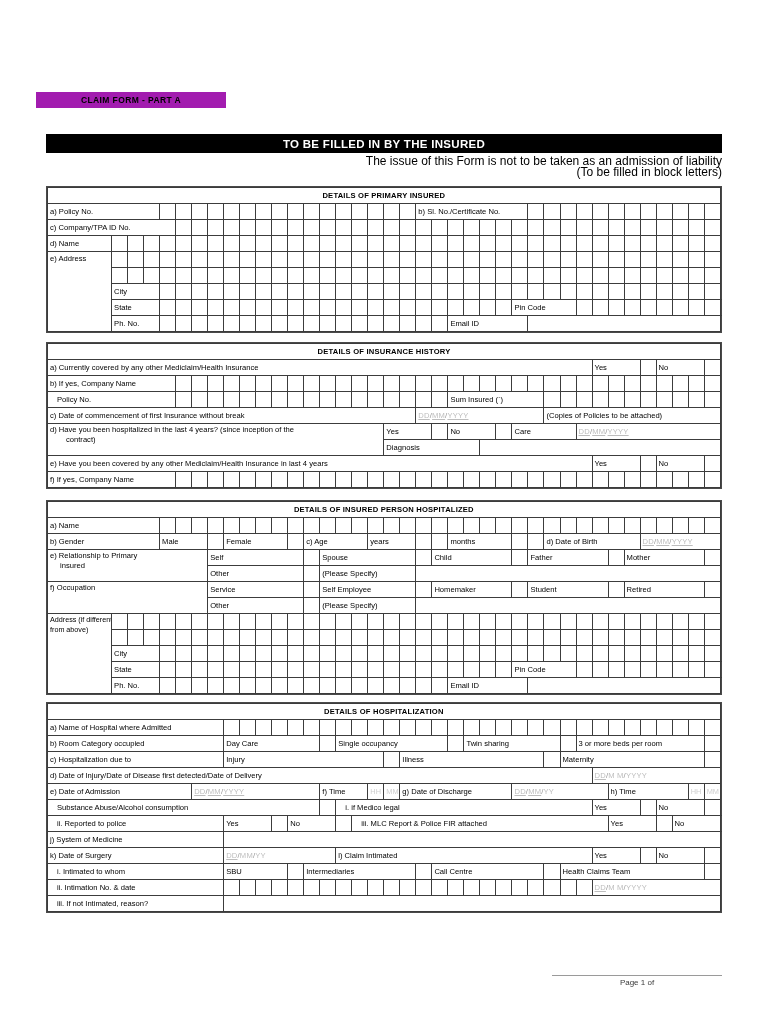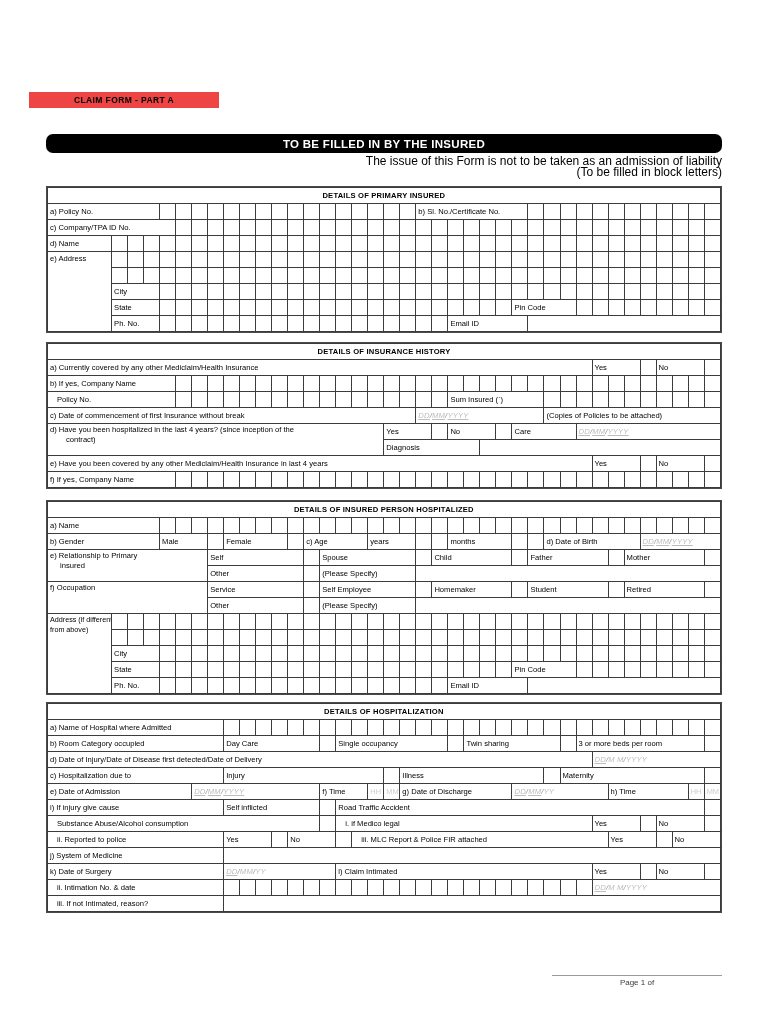--- a/index.html
+++ b/index.html
@@ -13,37 +13,37 @@
     color: #000;
     position: relative;
     overflow: hidden;
   }
 
   .page { position: relative; width: 768px; height: 1024px; }
 
   
   .claim-banner {
     position: absolute;
-    left: 29px; top: 92px;
+    left: 36px; top: 92px;
     width: 190px; height: 16px;
-    background: #ef4444;
+    background: #a21caf;
     font-size: 8.5px; font-weight: bold;
     letter-spacing: .4px;
     display: flex; align-items: center; justify-content: center;
   }
 
   
   .black-bar {
     position: absolute;
     left: 46px; top: 134px;
     width: 676px; height: 19px;
     background: #000; color: #fff;
     font-size: 11.5px; font-weight: bold;
     letter-spacing: .3px;
-    display: flex; align-items: center; justify-content: center; border-radius: 7px;
+    display: flex; align-items: center; justify-content: center;
   }
   .subtitle {
     position: absolute;
     left: 46px; top: 156px; width: 676px;
     text-align: right;
     font-size: 12px; line-height: 11px;
   }
 
   
   .sec {
@@ -82,21 +82,20 @@
   }
 
   .ind { padding-left: 9px !important; }
   .ind2 { padding-left: 16px !important; }
 
   
   .dt {
     color: #bdbdbd;
     font-size: 7.6px;
     letter-spacing: .2px;
-    font-style: italic;
   }
   .dt u { text-decoration: underline; }
   .dt b { color: #8f8f8f; font-weight: normal; }
   .hh { color: #cfcfcf; font-size: 7.4px; }
 
   
   .footer-rule {
     position: absolute; left: 552px; top: 975px;
     width: 170px; height: 0;
     border-top: 1px solid #9a9a9a;
@@ -923,58 +922,51 @@
         <td class="lbl" colspan="6">Day Care</td>
         <td></td>
         <td class="lbl" colspan="7">Single occupancy</td>
         <td></td>
         <td class="lbl" colspan="6">Twin sharing</td>
         <td></td>
         <td class="lbl" colspan="8">3 or more beds per room</td>
         <td></td>
       </tr>
       <tr>
+        <td class="lbl" colspan="11">c) Hospitalization due to</td>
+        <td class="lbl" colspan="10">Injury</td>
+        <td></td>
+        <td class="lbl c" colspan="9">Illness</td>
+        <td></td>
+        <td class="lbl c" colspan="9">Maternity</td>
+        <td></td>
+      </tr>
+      <tr>
         <td class="lbl" colspan="34">d) Date of Injury/Date of Disease first detected/Date of Delivery</td>
         <td class="c" colspan="8">
           <span class="dt"><u>DD</u><b>/</b><span>M M</span><b>/</b><span>YYYY</span></span>
         </td>
-      </tr>
-      <tr>
-        <td class="lbl" colspan="11">c) Hospitalization due to</td>
-        <td class="lbl" colspan="10">Injury</td>
-        <td></td>
-        <td class="lbl c" colspan="9">Illness</td>
-        <td></td>
-        <td class="lbl c" colspan="9">Maternity</td>
-        <td></td>
       </tr>
       <tr>
         <td class="lbl" colspan="9">e) Date of Admission</td>
         <td class="c" colspan="8">
           <span class="dt"><u>DD</u><b>/</b><u>MM</u><b>/</b><u>YYYY</u></span>
         </td>
         <td class="lbl c" colspan="3">f) Time</td>
         <td class="c"><span class="hh">HH</span></td>
         <td class="c"><span class="hh">MM</span></td>
         <td class="lbl" colspan="7">g) Date of Discharge</td>
         <td class="c" colspan="6">
           <span class="dt"><u>DD</u><b>/</b><u>MM</u><b>/</b><span>YY</span></span>
         </td>
         <td class="lbl c" colspan="5">h) Time</td>
         <td class="c"><span class="hh">HH</span></td>
         <td class="c"><span class="hh">MM</span></td>
       </tr>
       <tr>
-        <td class="lbl" colspan="11">i) If injury give cause</td>
-        <td class="lbl" colspan="6">Self inflicted</td>
-        <td></td>
-        <td class="lbl" colspan="23">Road Traffic Accident</td>
-        <td></td>
-      </tr>
-      <tr>
         <td class="lbl ind" colspan="17">Substance Abuse/Alcohol consumption</td>
         <td></td>
         <td class="lbl ind" colspan="16">i. if Medico legal</td>
         <td class="lbl c" colspan="3">Yes</td>
         <td></td>
         <td class="lbl c" colspan="3">No</td>
         <td></td>
       </tr>
       <tr>
         <td class="lbl ind" colspan="11">ii. Reported to police</td>
@@ -997,20 +989,31 @@
         <td class="c" colspan="7">
           <span class="dt"><u>DD</u><b>/</b><span>MM</span><b>/</b><span>YY</span></span>
         </td>
         <td class="lbl" colspan="16">l) Claim Intimated</td>
         <td class="lbl c" colspan="3">Yes</td>
         <td></td>
         <td class="lbl c" colspan="3">No</td>
         <td></td>
       </tr>
       <tr>
+        <td class="lbl ind" colspan="11">i. Intimated to whom</td>
+        <td class="lbl c" colspan="4">SBU</td>
+        <td></td>
+        <td class="lbl c" colspan="7">Intermediaries</td>
+        <td></td>
+        <td class="lbl c" colspan="7">Call Centre</td>
+        <td></td>
+        <td class="lbl c" colspan="9">Health Claims Team</td>
+        <td></td>
+      </tr>
+      <tr>
         <td class="lbl ind" colspan="11">ii. Intimation No. &amp; date</td>
         <td></td>
             <td></td>
         <td></td>
             <td></td>
         <td></td>
             <td></td>
         <td></td>
             <td></td>
         <td></td>

